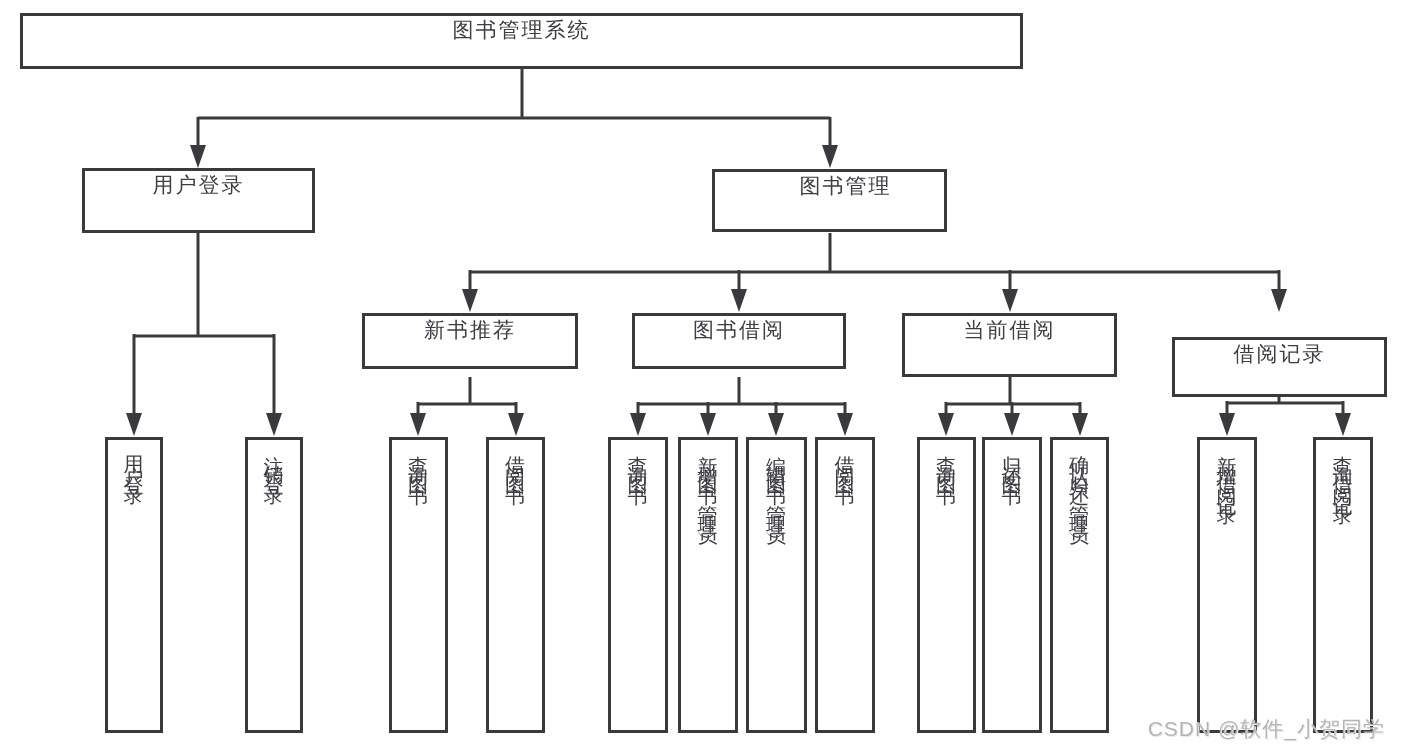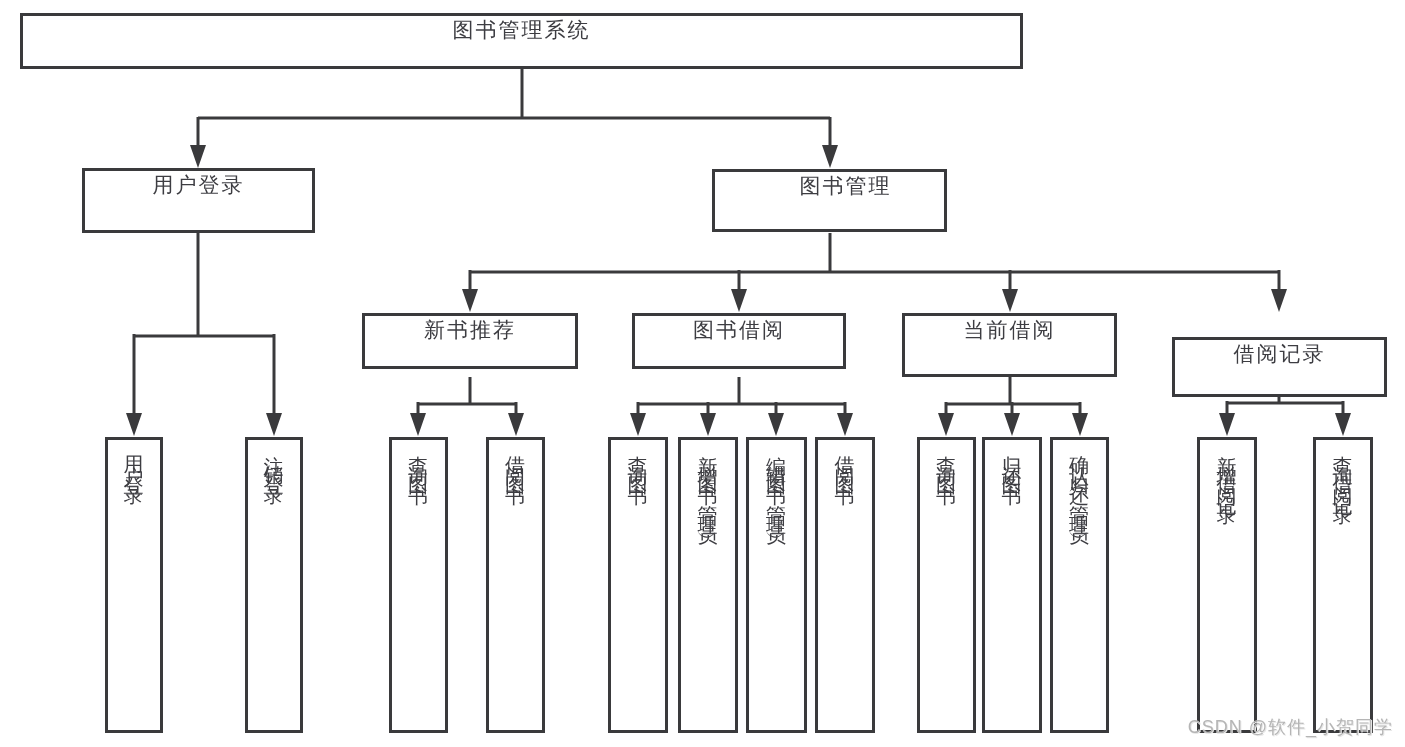--- a/index.html
+++ b/index.html
@@ -66,23 +66,23 @@
   #lf-c3{left:746px;width:61px;}
   #lf-c4{left:815px;width:60px;}
   #lf-d1{left:917px;width:59px;}
   #lf-d2{left:982px;width:60px;}
   #lf-d3{left:1050px;width:59px;}
   #lf-e1{left:1197px;width:60px;}
   #lf-e2{left:1313px;width:60px;}
 
   .watermark{
     position:absolute;
-    right:12px;
+    right:20px;
     top:715px;
-    font-size:18px;
+    font-size:21px;
     letter-spacing:1px;
     color:var(--wm);
     text-shadow:1px 1px 0 #e8e8e8;
     white-space:nowrap;
   }
 </style>
 </head>
 <body>
 
 <div class="stage">

